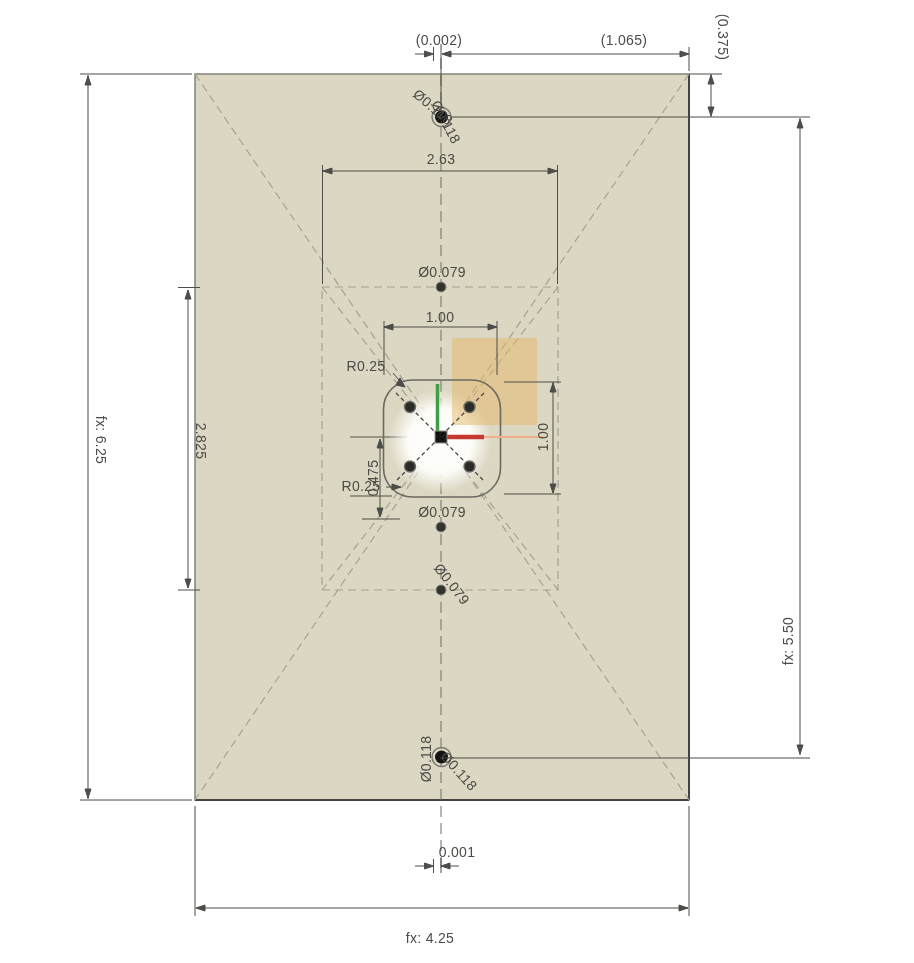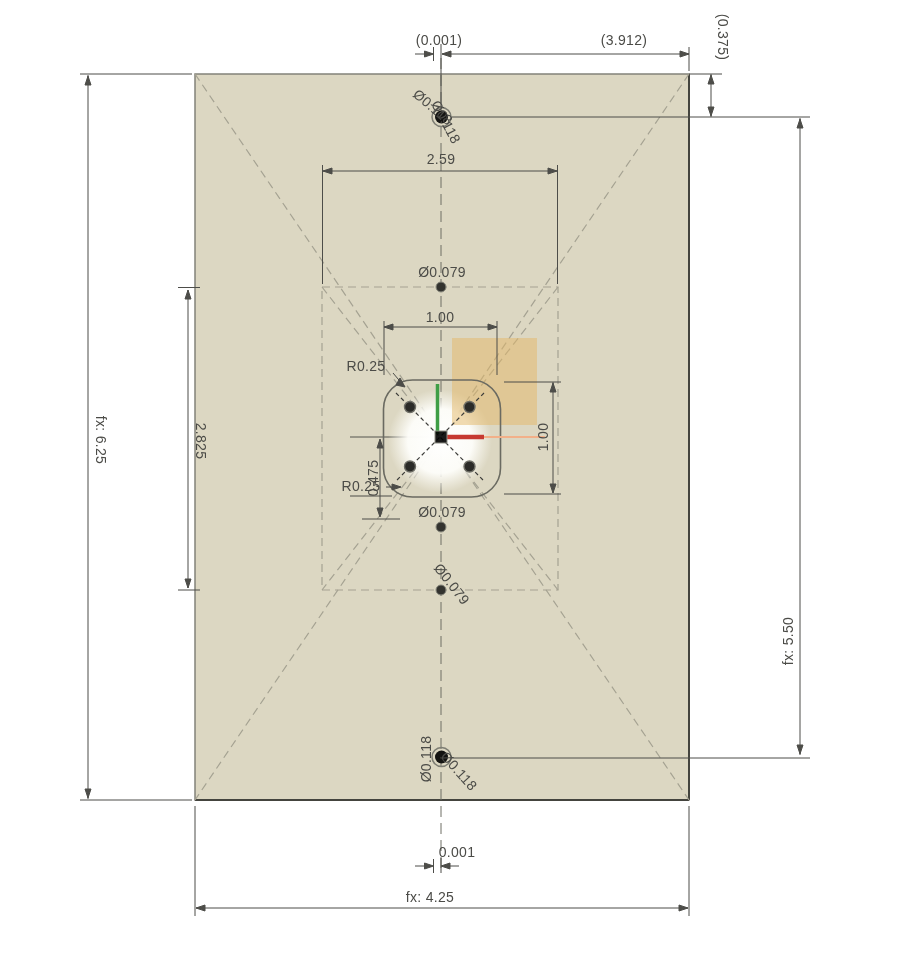--- a/index.html
+++ b/index.html
@@ -153,35 +153,35 @@
     <polygon points="441,866 450,863 450,869"></polygon>
 
     <line x1="196" y1="908" x2="688" y2="908"></line>
     <line x1="195" y1="806" x2="195" y2="916"></line>
     <line x1="689" y1="806" x2="689" y2="916"></line>
     <polygon points="196,908 205,905 205,911"></polygon>
     <polygon points="688,908 679,905 679,911"></polygon>
   </g>
 </svg>
 
-<span class="lbl" style="left:439px;top:40px">(0.001)</span>
-<span class="lbl" style="left:624px;top:40px">(3.912)</span>
+<span class="lbl" style="left:439px;top:40px">(0.002)</span>
+<span class="lbl" style="left:624px;top:40px">(1.065)</span>
 <span class="lbl rot90" style="left:723px;top:37px">(0.375)</span>
 <span class="lbl rot40" style="left:433px;top:107px">Ø0.118</span>
 <span class="lbl rot62" style="left:446px;top:122px">Ø0.118</span>
-<span class="lbl" style="left:441px;top:159px">2.59</span>
+<span class="lbl" style="left:441px;top:159px">2.63</span>
 <span class="lbl" style="left:442px;top:272px">Ø0.079</span>
 <span class="lbl" style="left:440px;top:317px">1.00</span>
 <span class="lbl" style="left:366px;top:366px">R0.25</span>
 <span class="lbl rotm90" style="left:543px;top:437px">1.00</span>
 <span class="lbl" style="left:361px;top:486px">R0.25</span>
 <span class="lbl rotm90" style="left:373px;top:478px">0.475</span>
 <span class="lbl" style="left:442px;top:512px">Ø0.079</span>
 <span class="lbl rot52" style="left:452px;top:584px">Ø0.079</span>
 <span class="lbl rot90" style="left:201px;top:441px">2.825</span>
 <span class="lbl rot90" style="left:101px;top:440px">fx: 6.25</span>
 <span class="lbl rotm90" style="left:788px;top:641px">fx: 5.50</span>
 <span class="lbl rotm90" style="left:426px;top:759px">Ø0.118</span>
 <span class="lbl rot48" style="left:459px;top:771px">Ø0.118</span>
 <span class="lbl" style="left:457px;top:852px">0.001</span>
-<span class="lbl" style="left:430px;top:897px">fx: 4.25</span>
+<span class="lbl" style="left:430px;top:938px">fx: 4.25</span>
 
 </div>
 
 </body></html>

